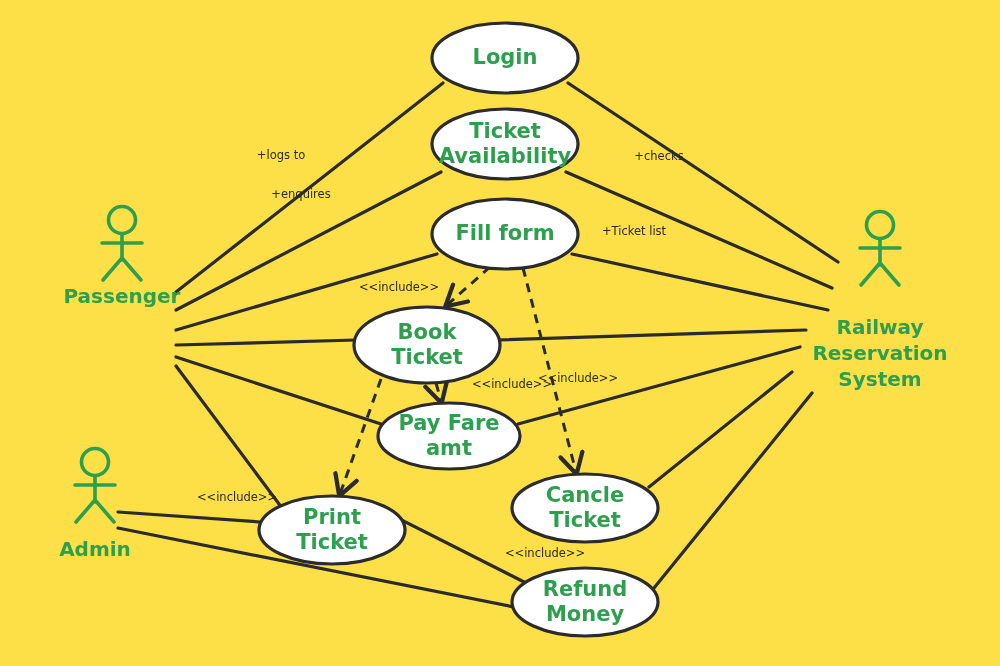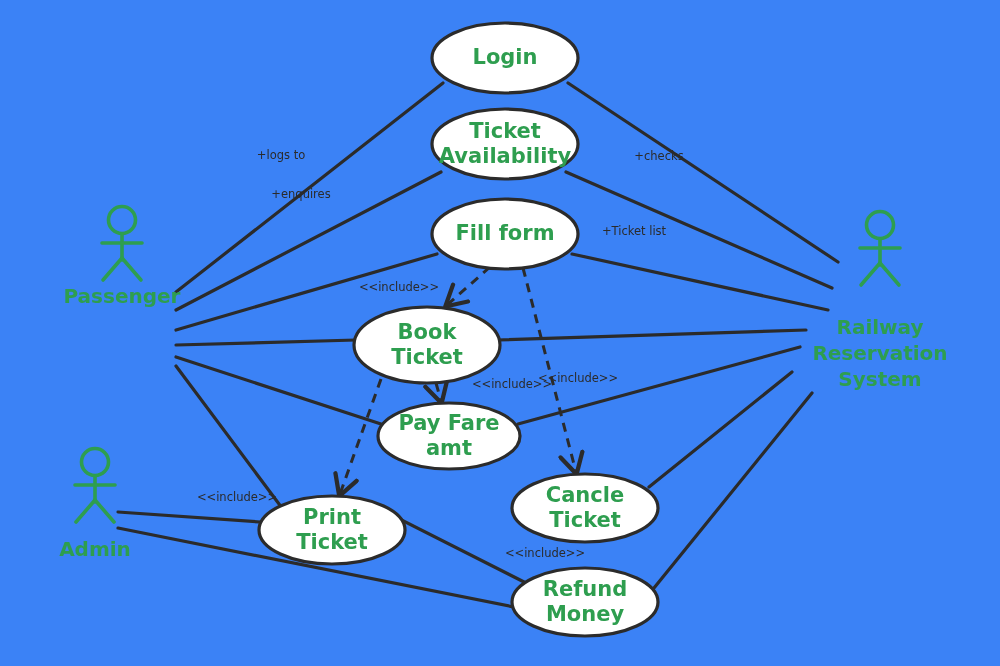--- a/index.html
+++ b/index.html
@@ -11,21 +11,21 @@
   body {
     width: 1000px;
     height: 666px;
     overflow: hidden;
     font-family: "DejaVu Sans", sans-serif;
   }
   #diagram-root {
     position: relative;
     width: 1000px;
     height: 666px;
-    background: #3b82f6;
+    background: #fde047;
   }
   svg#usecase-svg {
     display: block;
     width: 1000px;
     height: 666px;
   }
   .ellipse-shape {
     fill: #ffffff;
     stroke: #2b2b2b;
     stroke-width: 3.2;

